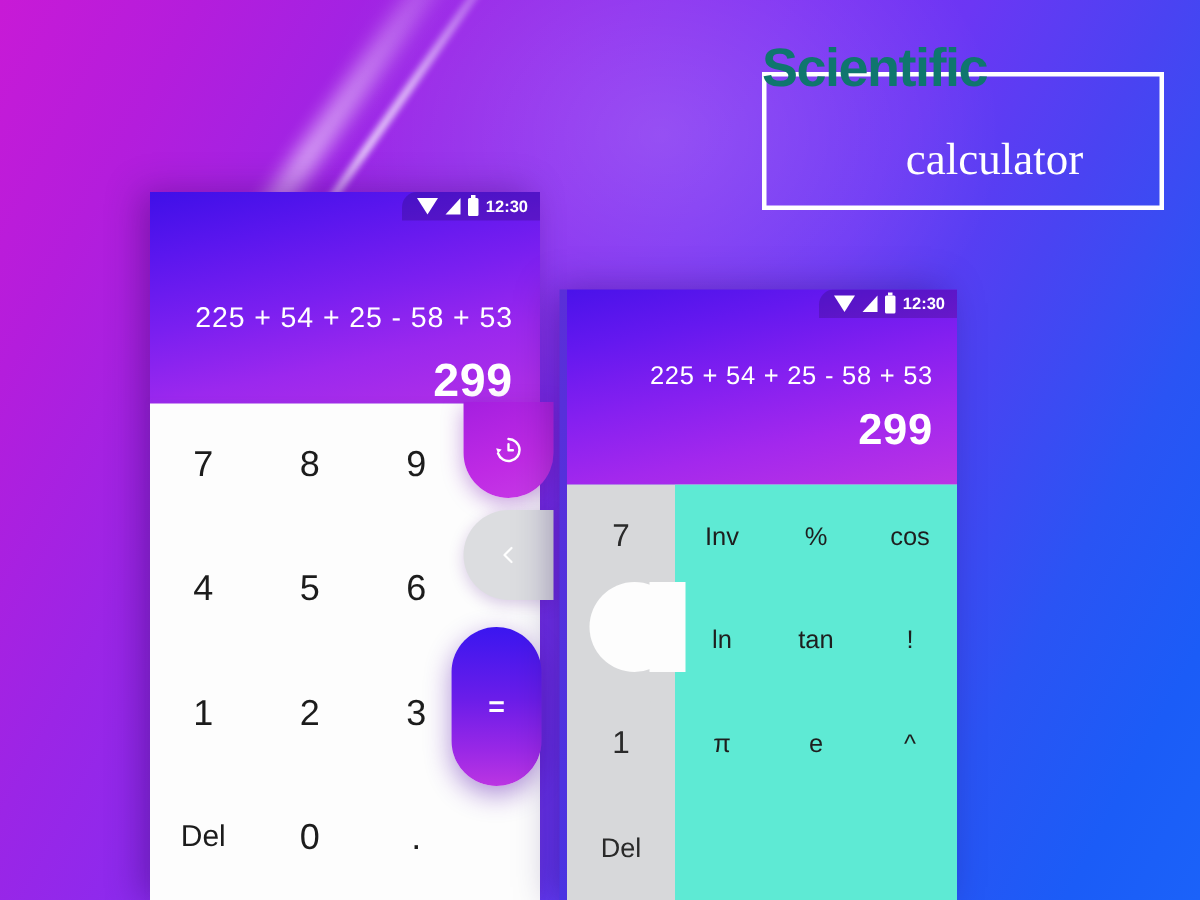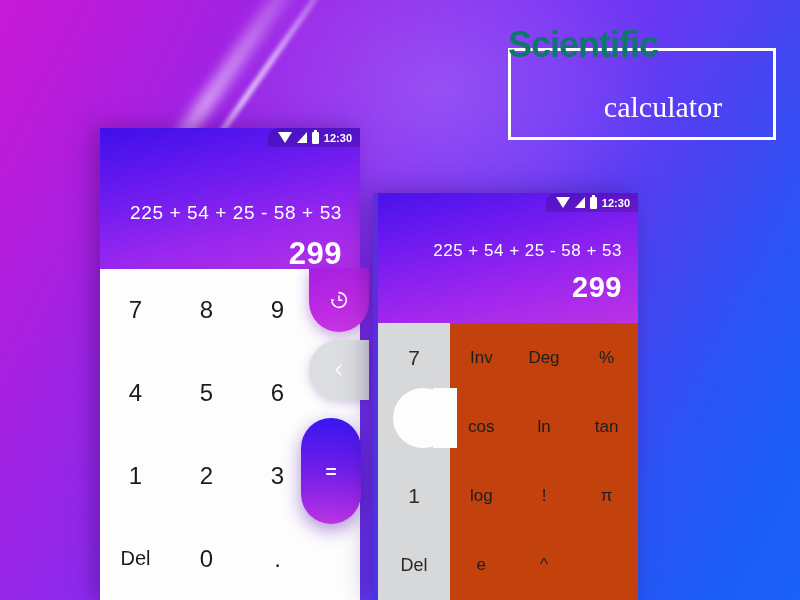--- a/index.html
+++ b/index.html
@@ -162,21 +162,21 @@
     position:absolute; left:0; top:0; width:72px; height:277px;
     display:grid; grid-template-rows:repeat(4,1fr);
   }
   .p2-numkey {
     display:flex; align-items:center; justify-content:center;
     font-size:21px; color:#2a2a2a;
   }
   .p2-numkey.small { font-size:18px; }
   #p2-sci {
     position:absolute; left:72px; top:0; width:188px; height:277px;
-    background:#c2410c; border-radius:0;
+    background:#5eead4; border-radius:0;
   }
   #p2-sci-grid {
     position:absolute; inset:0;
     display:grid; grid-template-columns:repeat(3,1fr); grid-template-rows:repeat(4,1fr);
   }
   .p2-scikey {
     display:flex; align-items:center; justify-content:center;
     font-size:17px; color:#1e1e1e; font-family:"Liberation Sans", sans-serif;
   }
   
@@ -284,26 +284,24 @@
       <div class="p2-numkey">1</div>
       <div class="p2-numkey small">Del</div>
     </div>
 
     <div id="p2-handle-c1"></div>
     <div id="p2-handle-c2"></div>
 
     <div id="p2-sci">
       <div id="p2-sci-grid">
         <div class="p2-scikey">Inv</div>
-        <div class="p2-scikey">Deg</div>
         <div class="p2-scikey">%</div>
         <div class="p2-scikey">cos</div>
         <div class="p2-scikey">ln</div>
         <div class="p2-scikey">tan</div>
-        <div class="p2-scikey">log</div>
         <div class="p2-scikey">!</div>
         <div class="p2-scikey">π</div>
         <div class="p2-scikey">e</div>
         <div class="p2-scikey">^</div>
       </div>
     </div>
 
     <div id="p2-handle-join"></div>
     <div id="p2-handle"></div>
   </div>

